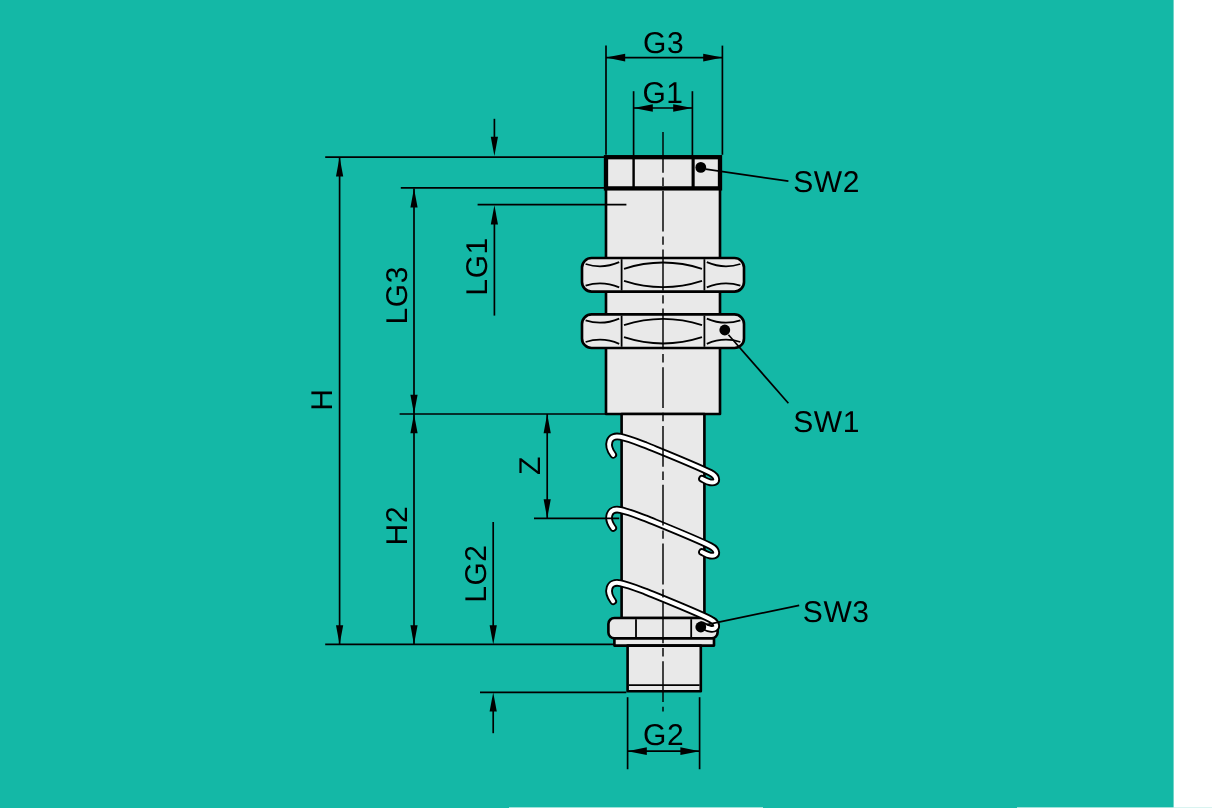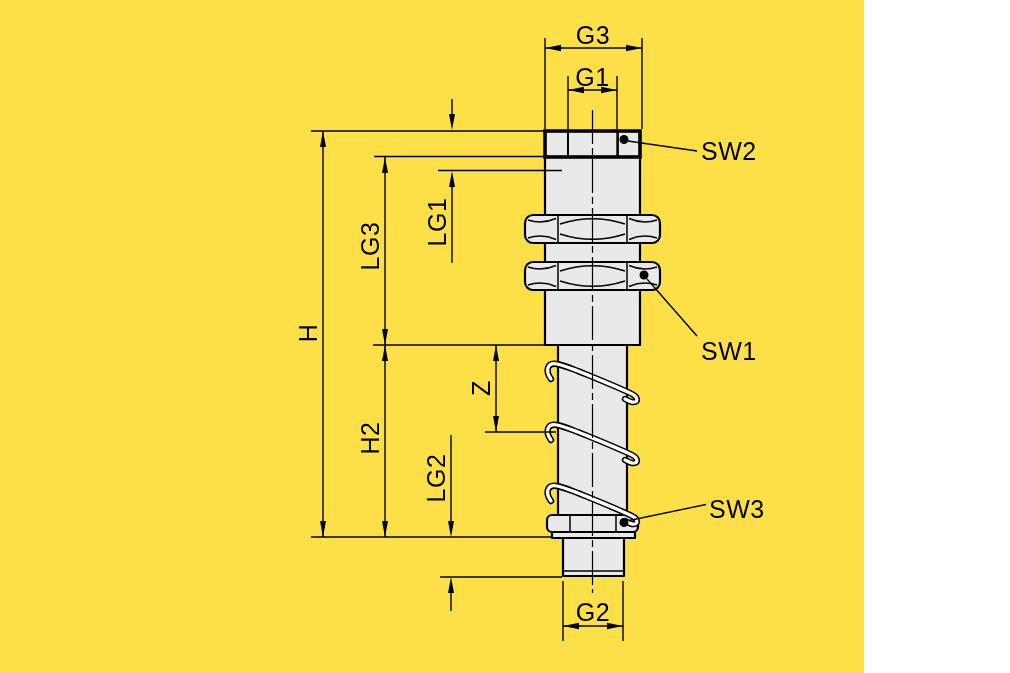--- a/index.html
+++ b/index.html
@@ -1,17 +1,17 @@
 <!DOCTYPE html>
 <html><head>
 <meta charset="utf-8">
 <style>
   html,body{margin:0;padding:0;background:#fff;}
-  .stage{position:relative;width:824px;height:673px;background:#fde047;overflow:hidden;
-         font-family:"Liberation Sans",sans-serif;padding-left:40px;}
+  .stage{position:relative;width:978px;height:673px;background:#14b8a6;overflow:hidden;
+         font-family:"Liberation Sans",sans-serif;}
   svg{display:block;}
   .part{fill:#e9e9e9;stroke:#000;stroke-width:2.2;stroke-linejoin:round;}
   .part-heavy{fill:#e9e9e9;stroke:#000;stroke-width:3.6;stroke-linejoin:miter;}
   .pline{fill:none;stroke:#000;stroke-width:1.8;}
   .pline2{fill:none;stroke:#000;stroke-width:1.5;}
   .dim{fill:none;stroke:#000;stroke-width:1.4;}
   .arrow{fill:#000;stroke:none;}
   .lbl{font-family:"Liberation Sans",sans-serif;font-size:25px;fill:#000;
        letter-spacing:0.5px;font-weight:400;}
   .cline{fill:none;stroke:#000;stroke-width:1.2;stroke-dasharray:34 4 7 4;}

